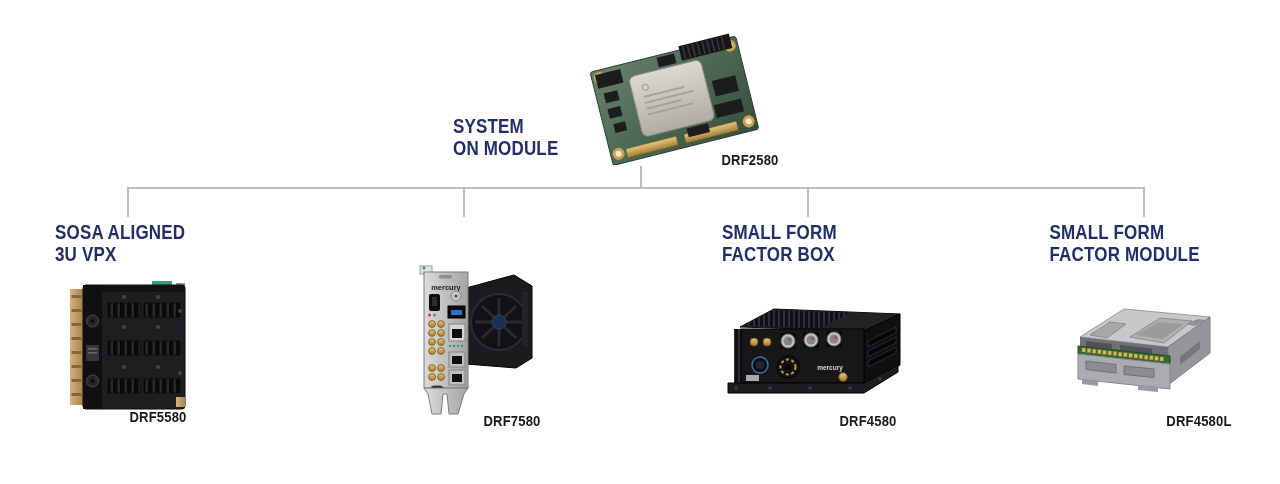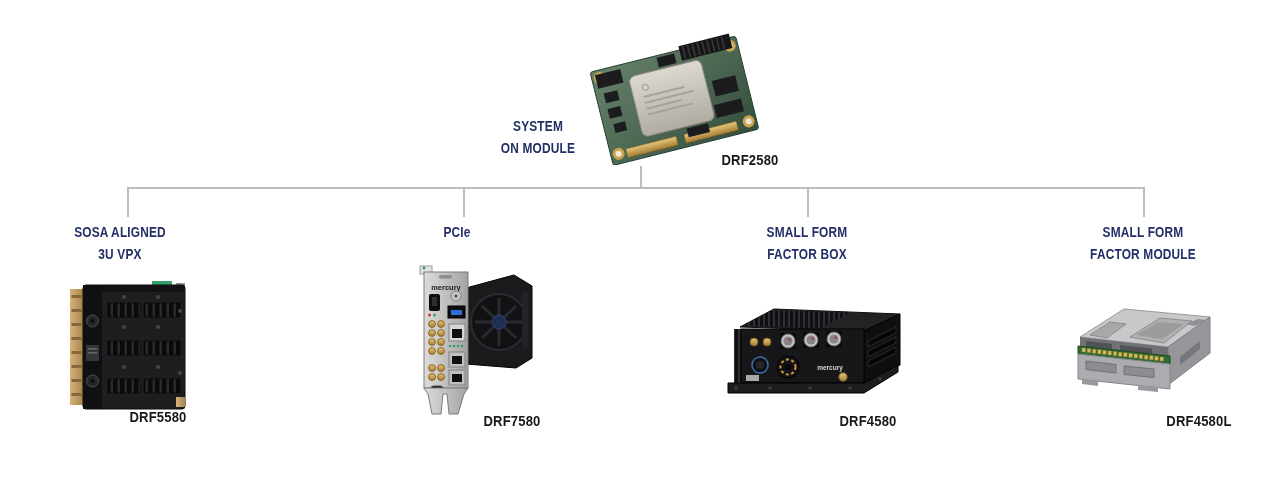--- a/index.html
+++ b/index.html
@@ -1,20 +1,20 @@
 <!DOCTYPE html>
 <html><head>
 <meta charset="utf-8">
 <style>
   html,body{margin:0;padding:0;background:#fff;}
   .canvas{position:relative;width:1280px;height:484px;background:#ffffff;overflow:hidden;
           font-family:"Liberation Sans",sans-serif;}
   .line{position:absolute;background:#bcbcbc;}
-  .heading{position:absolute;color:#222e66;font-weight:bold;font-size:14px;line-height:22px;
-           text-align:center;letter-spacing:.2px;}
+  .heading{position:absolute;color:#222e66;font-weight:bold;font-size:20px;line-height:22px;
+           letter-spacing:.2px;}
   .heading .hline{transform:scaleX(.85);white-space:nowrap;}
   .model{position:absolute;color:#181818;font-weight:bold;font-size:14.5px;text-align:center;
          transform:scaleX(.9);letter-spacing:.2px;white-space:nowrap;}
   .product{position:absolute;text-decoration:underline;}
   svg{display:block;}
 </style>
 </head>
 <body>
 
 <div class="canvas">
@@ -76,21 +76,21 @@
           <rect x="62" y="56" width="42" height="2" fill="#a6a298"></rect>
           <rect x="62" y="62" width="50" height="2" fill="#a6a298"></rect>
           <rect x="62" y="68" width="36" height="2" fill="#a6a298"></rect>
           <rect x="62" y="74" width="46" height="2" fill="#a6a298"></rect>
         </g>
       </g>
     </svg>
   </div>
   <div class="model" style="left:700px;top:152px;width:100px;">DRF2580</div>
 
-  <div class="heading" style="left:20px;top:221px;width:200px;">
+  <div class="heading" style="left:40px;top:221px;width:200px;">
     <div class="hline">SOSA ALIGNED</div>
     <div class="hline">3U VPX</div>
   </div>
   <div class="product" style="left:64px;top:277px;">
     <svg width="132" height="136" viewBox="0 0 132 136">
       <defs>
         <pattern id="slatP" width="7" height="16" patternUnits="userSpaceOnUse">
           <rect width="7" height="16" fill="#0a0a0b"></rect>
             <rect x="4.5" width="2.5" height="16" fill="#29292c"></rect>
         </pattern>
@@ -138,24 +138,20 @@
         <circle cx="60" cy="90" r="2"></circle>
           <circle cx="94" cy="90" r="2"></circle>
         <circle cx="116" cy="34" r="2"></circle>
           <circle cx="116" cy="96" r="2"></circle>
       </g>
       <rect x="112" y="120" width="9" height="10" fill="url(#tanG)"></rect>
     </svg>
   </div>
   <div class="model" style="left:108px;top:409px;width:100px;">DRF5580</div>
 
-  <div class="heading" style="left:357px;top:221px;width:200px;">
-    <div class="hline">PCIe</div>
-    <div class="hline"></div>
-  </div>
   <div class="product" style="left:406px;top:262px;">
     <svg width="142" height="156" viewBox="0 0 142 156">
       <defs>
         <linearGradient id="plateG" x1="0" y1="0" x2="1" y2="0">
           <stop offset="0" stop-color="#dcdcda"></stop>
             <stop offset="1" stop-color="#a3a3a1"></stop>
         </linearGradient>
         <linearGradient id="goldG2" x1="0" y1="0" x2="0" y2="1">
           <stop offset="0" stop-color="#e6c77e"></stop>
             <stop offset="1" stop-color="#a67c33"></stop>

